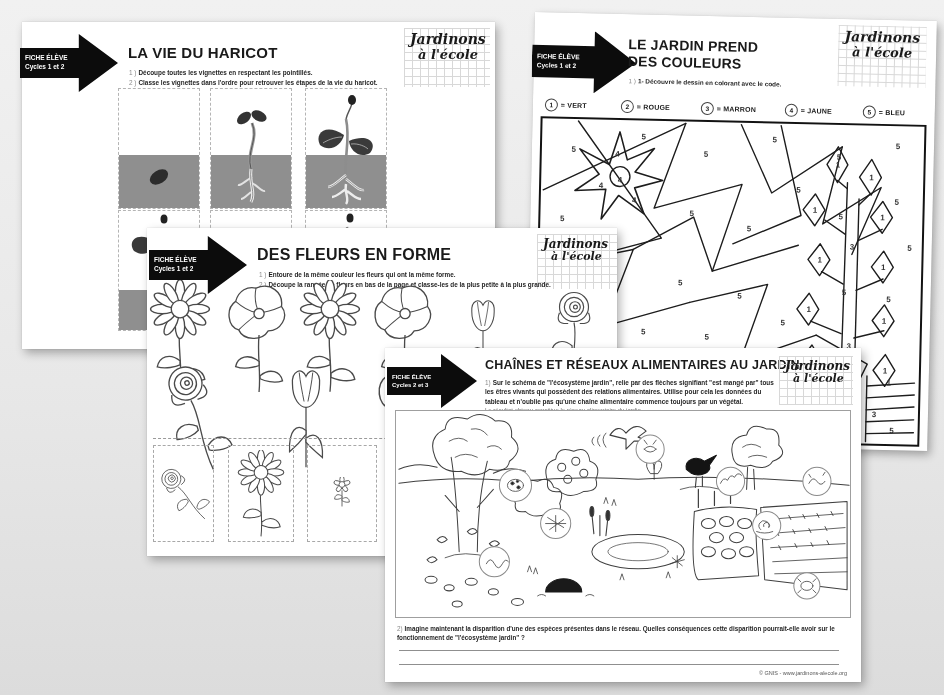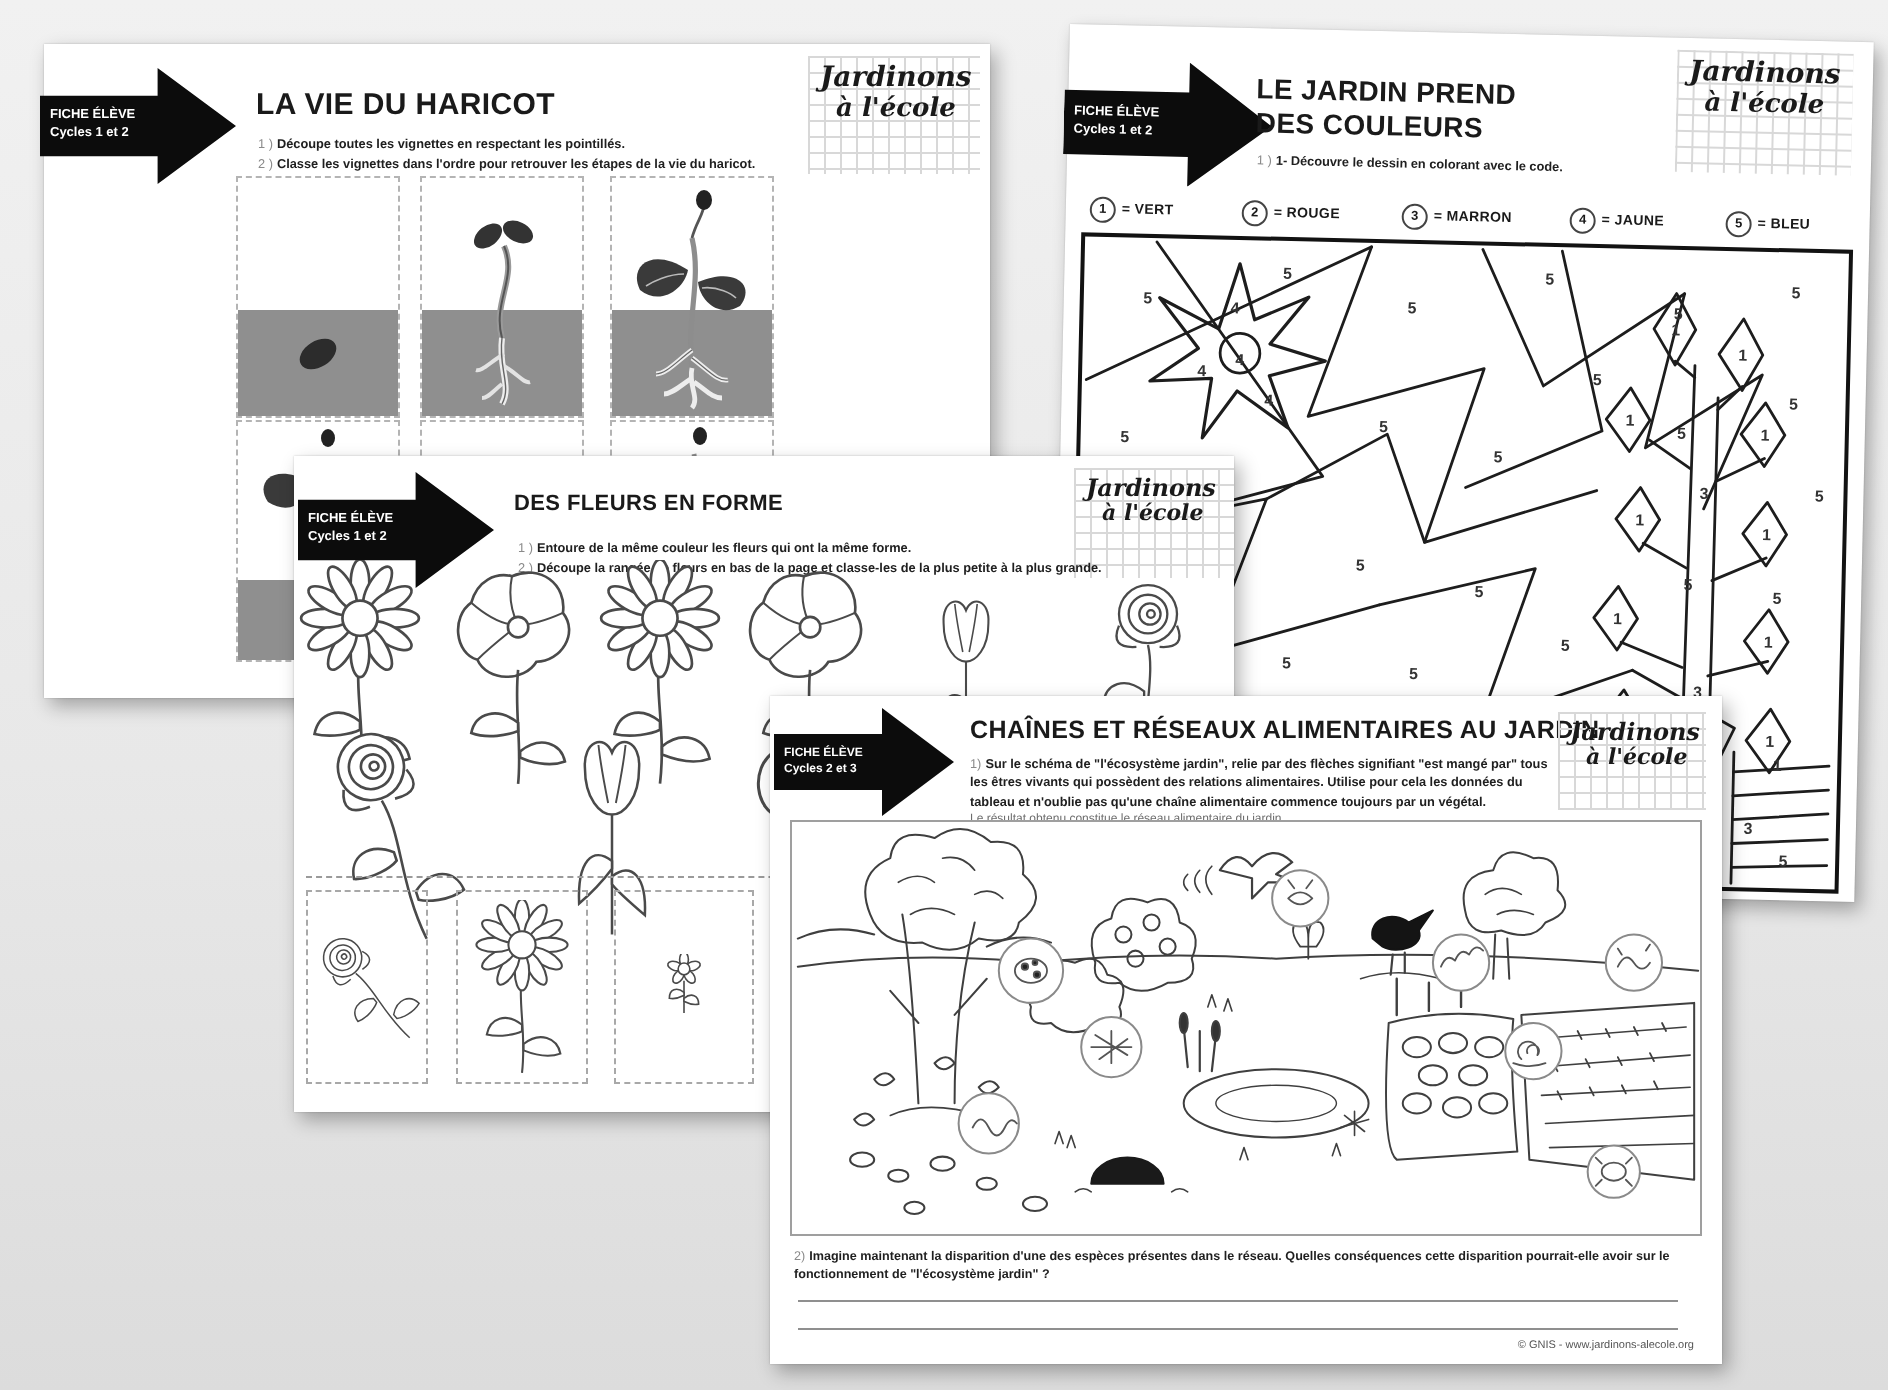--- a/index.html
+++ b/index.html
@@ -354,21 +354,21 @@
 </div>
 
 <div class="page" style="left:147px;top:228px;width:470px;height:328px;z-index:3;">
   <div class="badge" style="left:2px;top:8px;width:98px;height:58px;">
     <div class="arr"></div>
     <div class="btxt">
         <div>FICHE ÉLÈVE</div>
         <div>Cycles 1 et  2</div>
       </div>
   </div>
-  <div class="ptitle" style="left:110px;top:18px;font-size:11px;">DES FLEURS EN FORME</div>
+  <div class="ptitle" style="left:110px;top:18px;font-size:16px;">DES FLEURS EN FORME</div>
   <div class="logo logo-sm" style="left:390px;top:6px;width:70px;height:52px;">
     <div class="l1">Jardinons</div>
     <div class="l2">à l'école</div>
   </div>
   <div class="instr" style="left:112px;top:42px;width:350px;">
     <span class="inum">1 )</span><span class="itxt">Entoure de la même couleur les fleurs qui ont la même forme.</span>
   </div>
   <div class="instr" style="left:112px;top:52px;width:350px;">
     <span class="inum">2 )</span><span class="itxt">Découpe la rangée de fleurs en bas de la page et classe-les de la plus petite à la plus grande.</span>
   </div>

